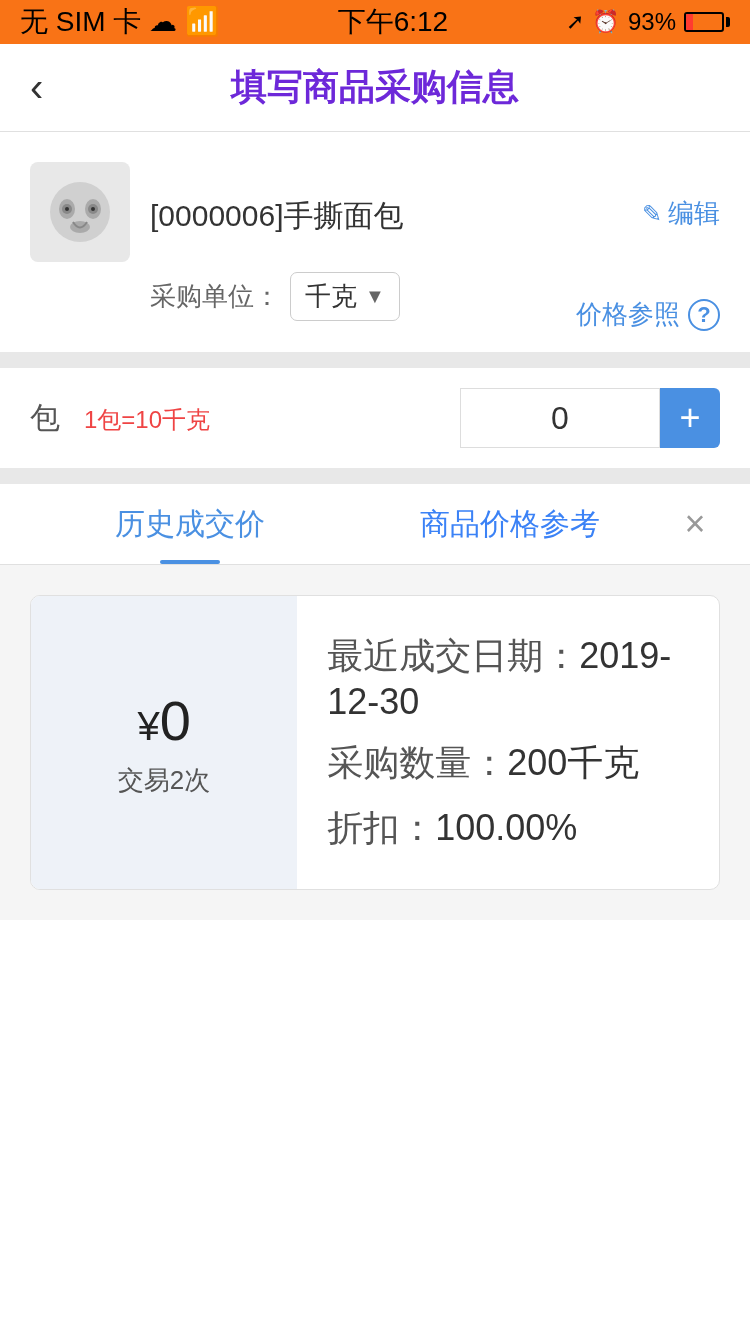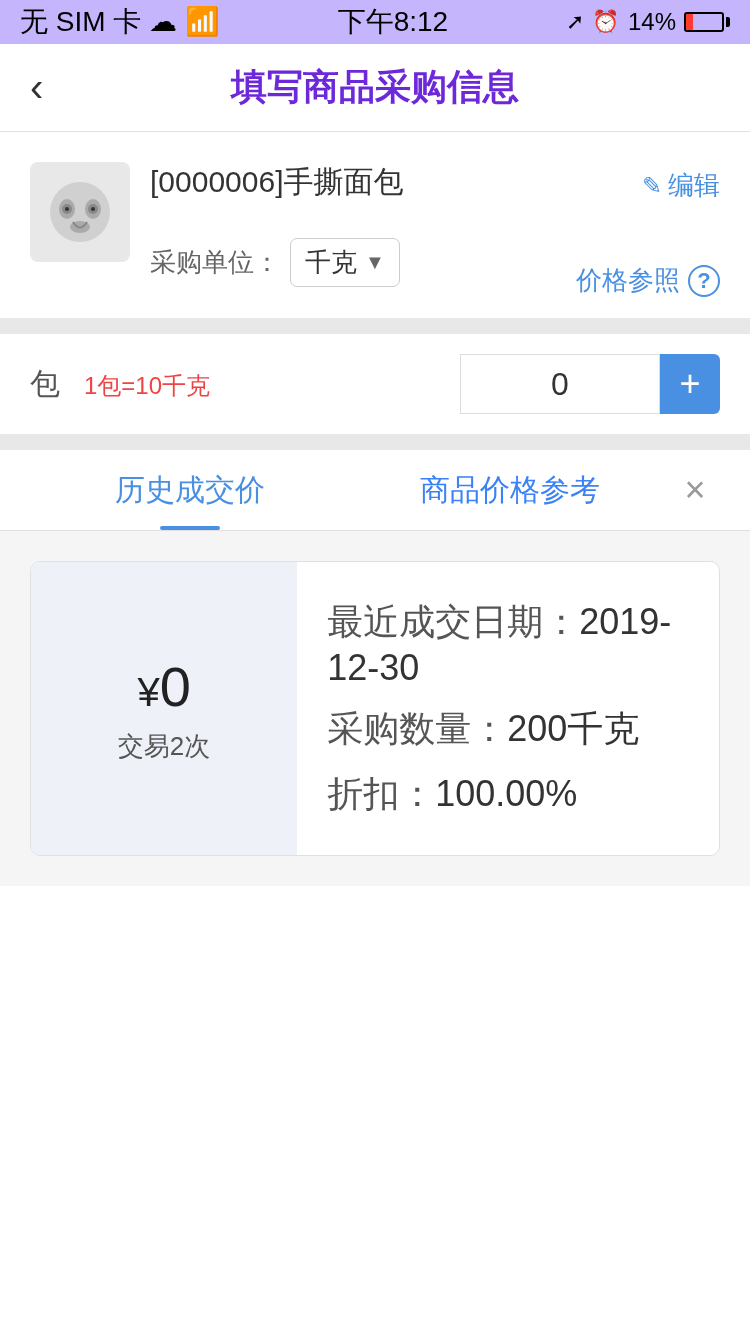--- a/index.html
+++ b/index.html
@@ -9,21 +9,21 @@
       min-height: 1334px;
       font-family: -apple-system, "PingFang SC", "Helvetica Neue", sans-serif;
       background: #f5f5f5;
       overflow-x: hidden;
     }
 
     
     .status-bar {
       width: 750px;
       height: 44px;
-      background: #c4b5fd;
+      background: #f97316;
       display: flex;
       align-items: center;
       justify-content: space-between;
       padding: 0 20px;
     }
     .status-bar-left {
       font-size: 28px;
       color: #000;
       font-weight: 500;
     }
@@ -110,21 +110,22 @@
       align-items: center;
       justify-content: center;
       flex-shrink: 0;
     }
     .product-info {
       flex: 1;
     }
     .product-top-row {
       display: flex;
       justify-content: space-between;
-      align-items: flex-end;
+      align-items: flex-start;
+      margin-top: 34px;
     }
     .product-name {
       font-size: 30px;
       color: #333;
       font-weight: 500;
     }
     .edit-link {
       font-size: 26px;
       color: #4a90e2;
       display: flex;
@@ -341,25 +342,25 @@
       min-height: 600px;
     }
   </style>
 </head>
 <body>
 
 <div class="status-bar">
   <div class="status-bar-left">
     <span>无 SIM 卡 ☁ 📶</span>
   </div>
-  <div class="status-bar-center">下午8:12</div>
+  <div class="status-bar-center">下午6:12</div>
   <div class="status-bar-right">
     <span style="font-size:22px;">➚</span>
     <span style="font-size:22px;">⏰</span>
-    <span style="font-size:24px;">14%</span>
+    <span style="font-size:24px;">93%</span>
     <div class="battery-icon">
       <div class="battery-body">
         <div class="battery-fill"></div>
       </div>
       <div class="battery-cap"></div>
     </div>
   </div>
 </div>
 
 <div class="nav-bar">

